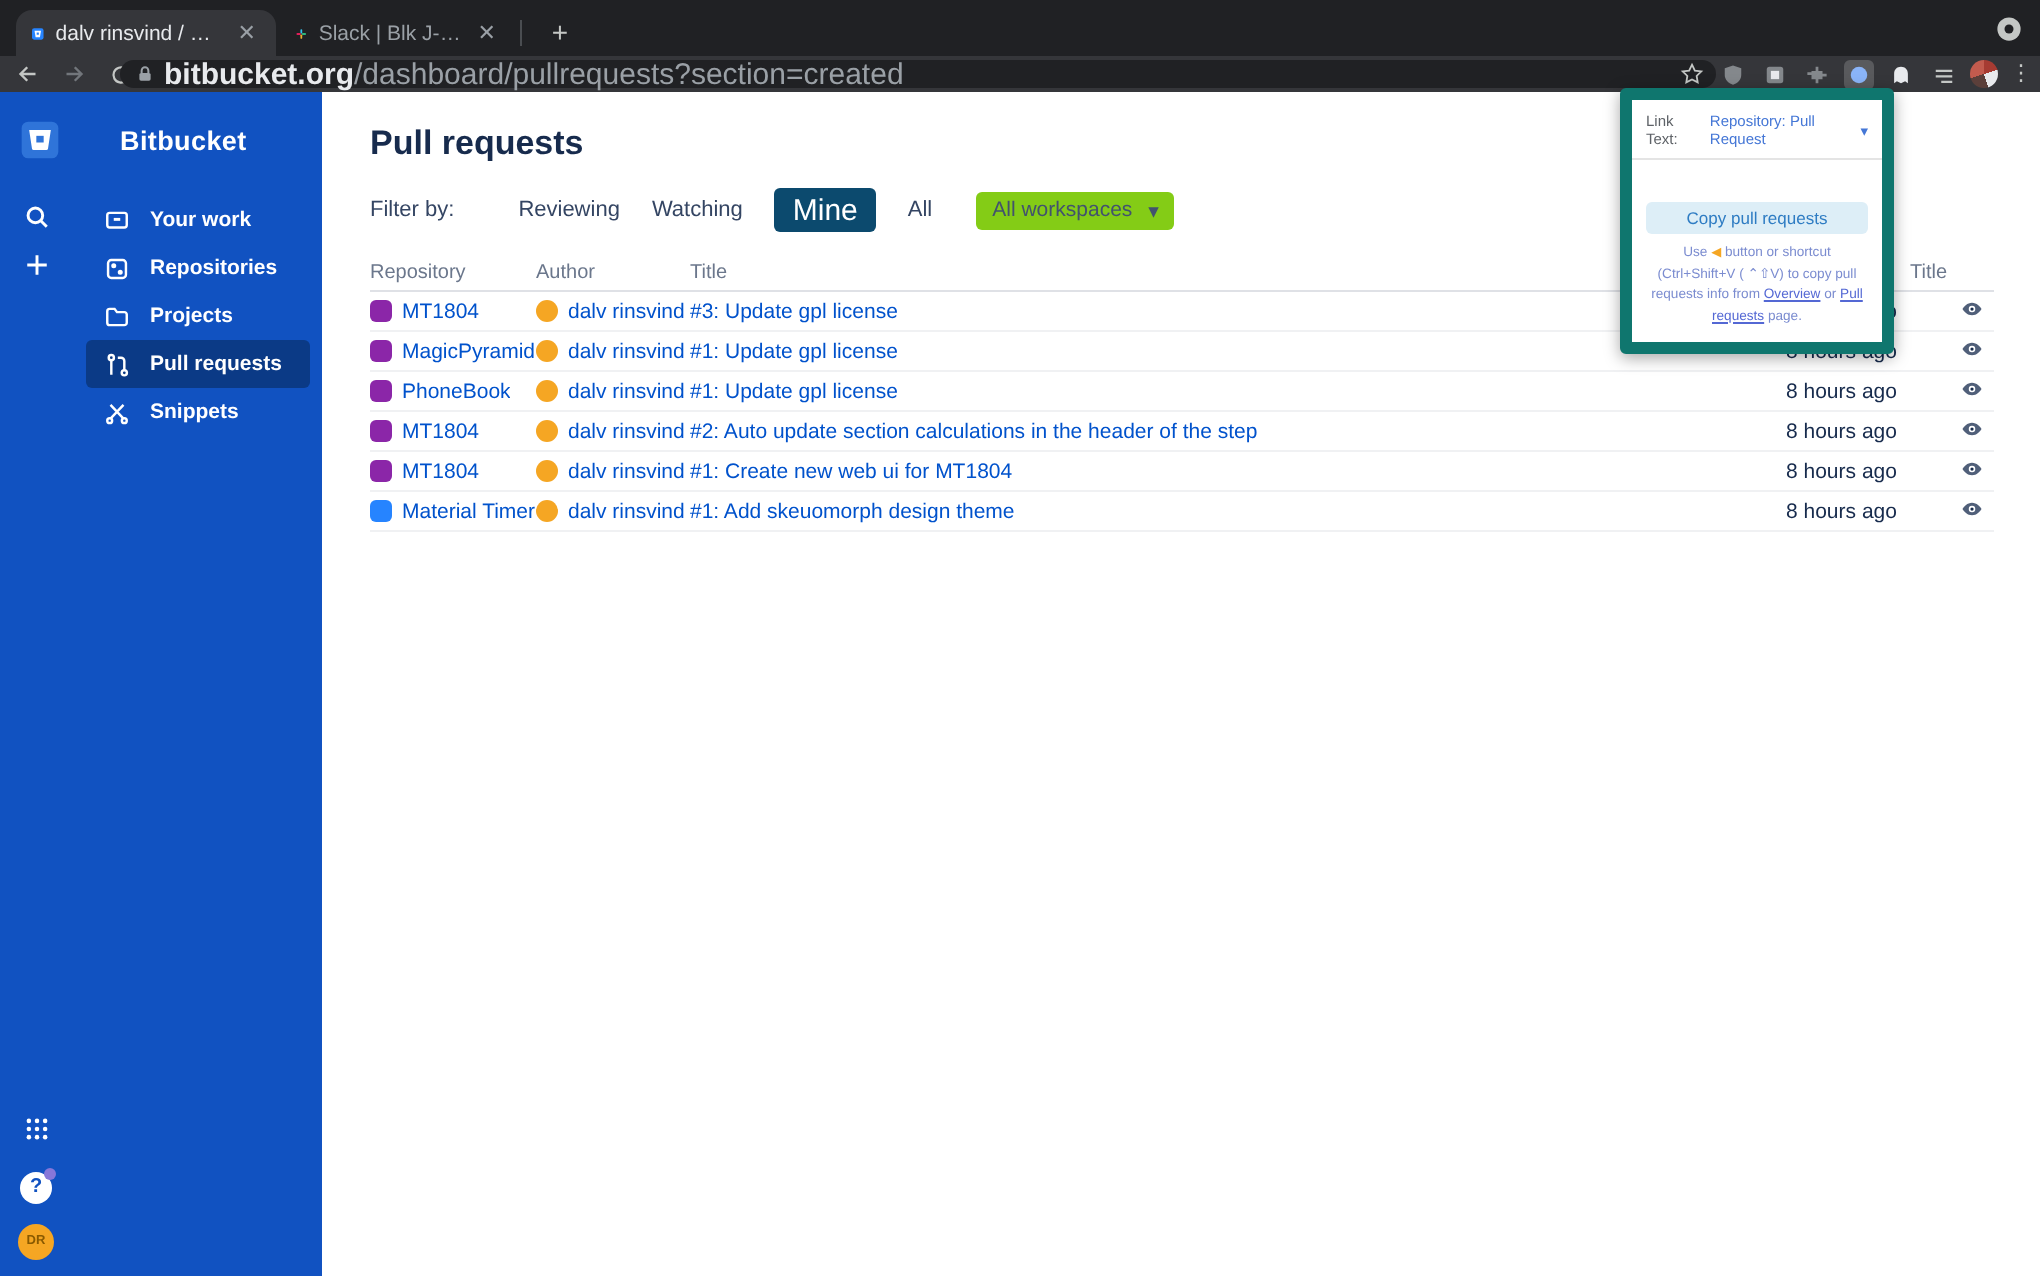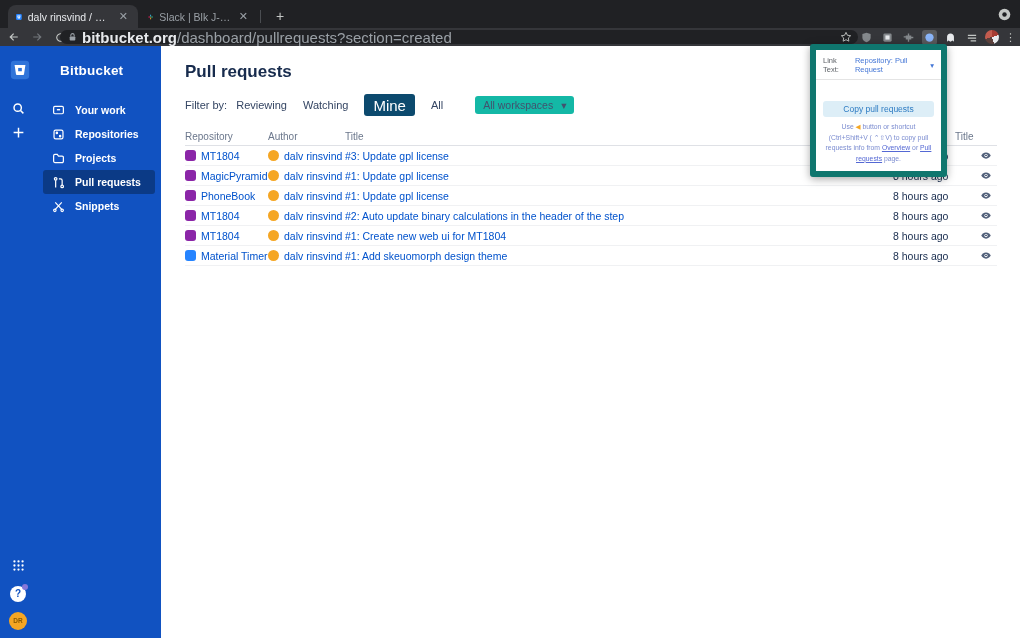--- a/index.html
+++ b/index.html
@@ -48,24 +48,24 @@
   .help-circle { width:16px; height:16px; border-radius:50%; background:#fff; color:#1152C1;
                  font-size:10px; font-weight:bold; text-align:center; line-height:16px; position:relative; }
   .help-badge { position:absolute; right:-2px; top:-2px; width:6px; height:6px; border-radius:50%; background:#8777D9; }
   .user-avatar { width:18px; height:18px; border-radius:50%; background:#F5A623; color:#8a5a00;
                  font-size:6.5px; font-weight:bold; text-align:center; line-height:18px; }
 
   
   .main { position:absolute; left:161px; top:46px; width:859px; height:592px; background:#fff; }
   .page-title { position:absolute; left:24px; top:16px; font-size:17px; font-weight:bold; color:#172B4D; }
   .filter-row { position:absolute; left:24px; top:48px; display:flex; align-items:center; font-size:11px; color:#42526E; }
-  .filter-label { margin-right:9px; color:#344563; }
+  .filter-label { margin-right:32px; color:#344563; }
   .filter-opt { margin-right:16px; color:#344563; cursor:default; }
   .filter-opt.pill { background:#0c4a6e; color:#fff; border-radius:3px; padding:2.5px 9px; font-size:15px; }
-  .ws-dropdown { margin-left:16px; background:#14b8a6; border-radius:3px; padding:3px 8px; font-size:10.5px;
+  .ws-dropdown { margin-left:6px; background:#84cc16; border-radius:3px; padding:3px 8px; font-size:10.5px;
                  color:#42526E; display:flex; align-items:center; gap:8px; }
 
   .pr-table { position:absolute; left:24px; top:82px; width:812px; }
   .pr-header, .pr-row { display:grid; grid-template-columns:83px 77px 548px 62px 42px; align-items:center; }
   .pr-header { height:18px; font-size:10px; color:#6B778C; border-bottom:1px solid #DFE1E6; }
   .pr-row { height:20px; border-bottom:1px solid #F0F1F3; font-size:10.5px; }
   .lnk { color:#0052CC; text-decoration:none; white-space:nowrap; overflow:hidden; text-overflow:ellipsis; }
   .cell { display:flex; align-items:center; gap:5px; min-width:0; }
   .repo-avatar { width:11px; height:11px; border-radius:3px; flex:none; }
   .author-avatar { width:11px; height:11px; border-radius:50%; background:#F5A623; flex:none; }
@@ -380,21 +380,21 @@
   <div class="pr-row">
     <span class="cell">
       <span class="repo-avatar" style="background: rgb(139, 38, 168);"></span>
       <a class="lnk" href="#">MT1804</a>
     </span>
     <span class="cell">
       <span class="author-avatar"></span>
       <a class="lnk" href="#">dalv rinsvind</a>
     </span>
     <span class="cell">
-      <a class="lnk" href="#">#2: Auto update binary calculations in the header of the step</a>
+      <a class="lnk" href="#">#2: Auto update section calculations in the header of the step</a>
     </span>
     <span class="cell updated-cell">8 hours ago</span>
     <span class="cell builds-cell">
       <span>
         <svg width="10" height="9" viewBox="0 0 16 12">
                   <path d="M8 1C4.2 1 1.5 4 .4 6 1.5 8 4.2 11 8 11s6.5-3 7.6-5C14.5 4 11.8 1 8 1z" fill="#505F79"></path>
                   <circle cx="8" cy="6" r="2.6" fill="#fff"></circle>
                   <circle cx="8" cy="6" r="1.3" fill="#172B4D"></circle>
                 </svg>
       </span>

